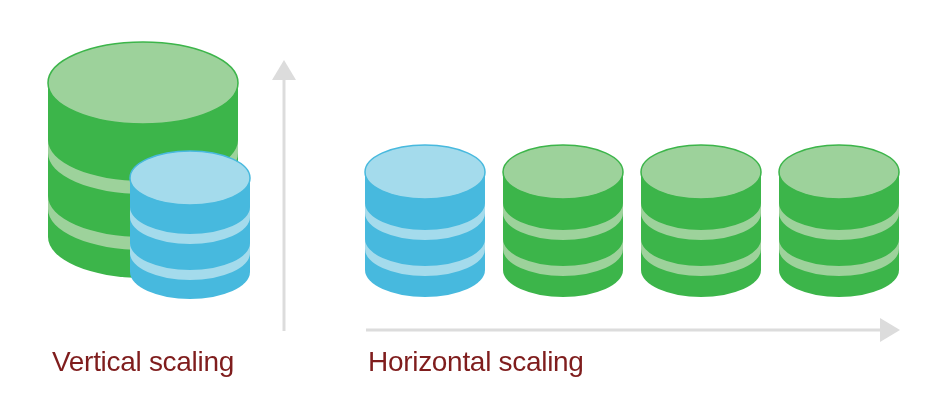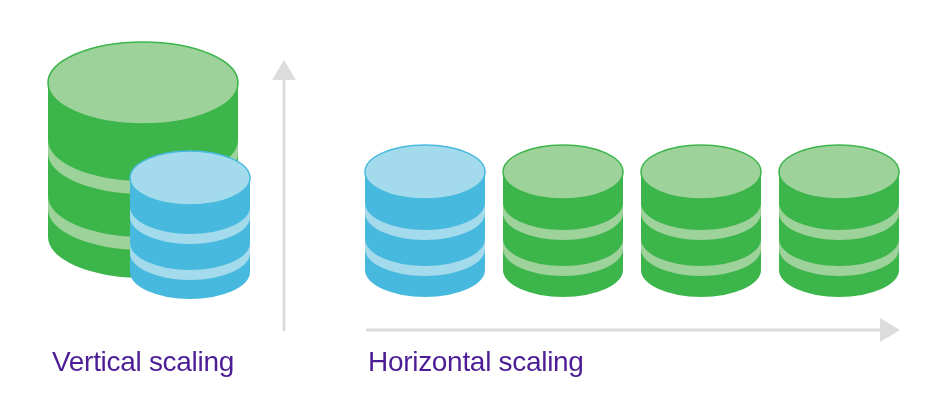--- a/index.html
+++ b/index.html
@@ -1,18 +1,18 @@
 <!DOCTYPE html>
 <html><head>
   <meta charset="utf-8">
   <style>
     html, body { margin: 0; padding: 0; background: #ffffff; }
     body { width: 950px; height: 417px; position: relative; overflow: hidden; font-family: "Liberation Sans", sans-serif; }
     #diagram { position: absolute; left: 0; top: 0; }
-    .label { position: absolute; font-size: 28px; color: #4c1d95; font-family: "Liberation Sans", sans-serif; letter-spacing: -0.3px; white-space: nowrap; }
+    .label { position: absolute; font-size: 28px; color: #7f1d1d; font-family: "Liberation Sans", sans-serif; letter-spacing: -0.3px; white-space: nowrap; }
     #label-vertical { left: 52px; top: 346px; }
     #label-horizontal { left: 368px; top: 346px; }
   </style>
 </head>
 <body>
 
 <svg id="diagram" width="950" height="417" viewBox="0 0 950 417">
 
   <g>
     <path d="M48 83 L48 237 A95 41 0 0 0 238 237 L238 83 Z" fill="#3cb54a"></path>

